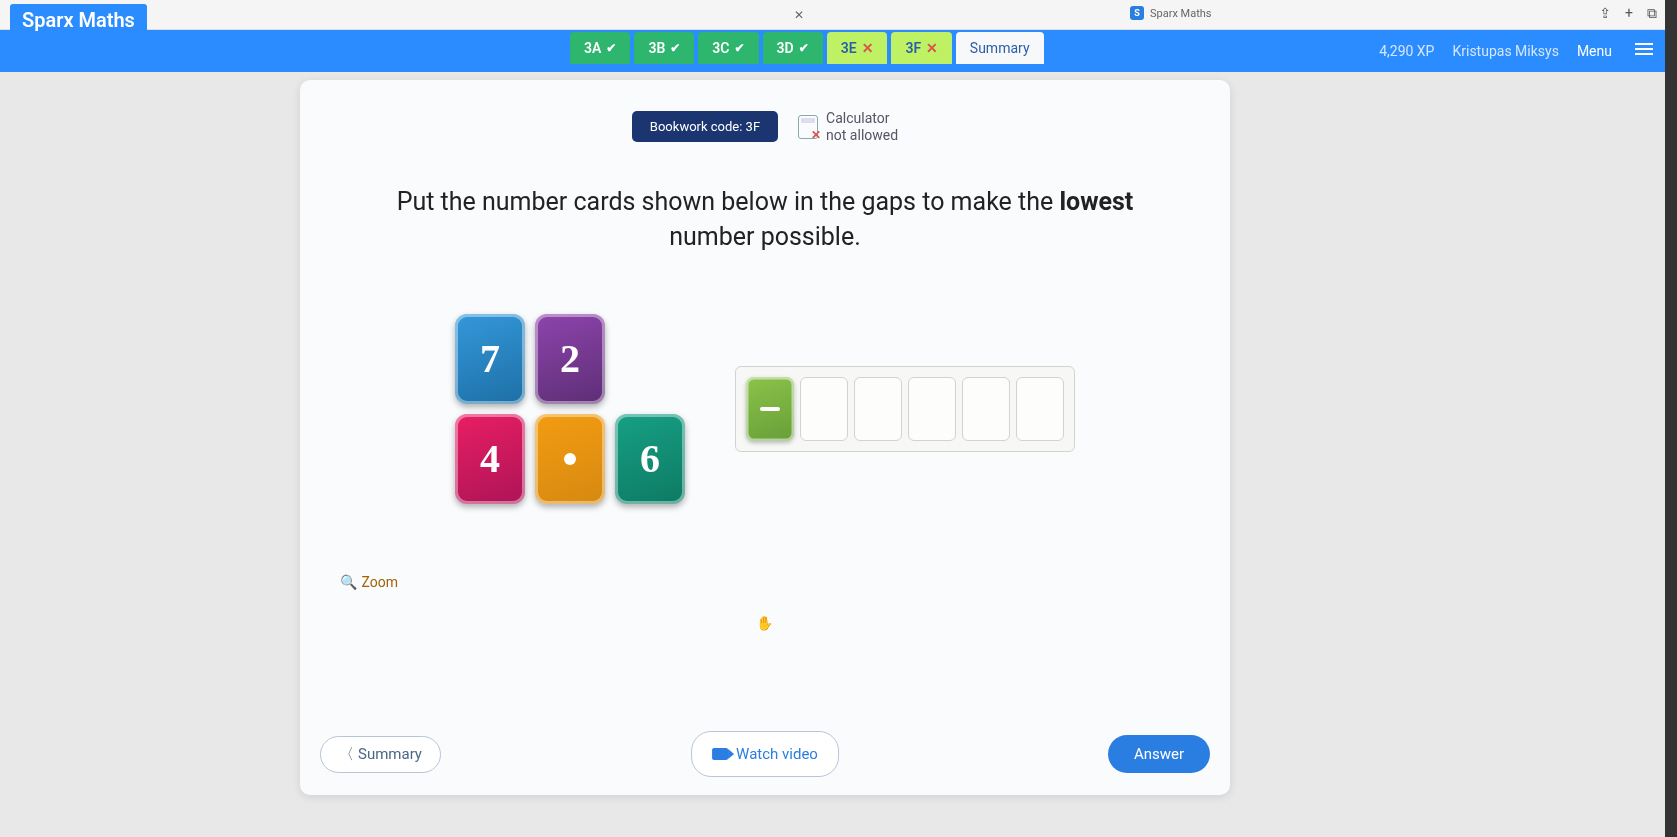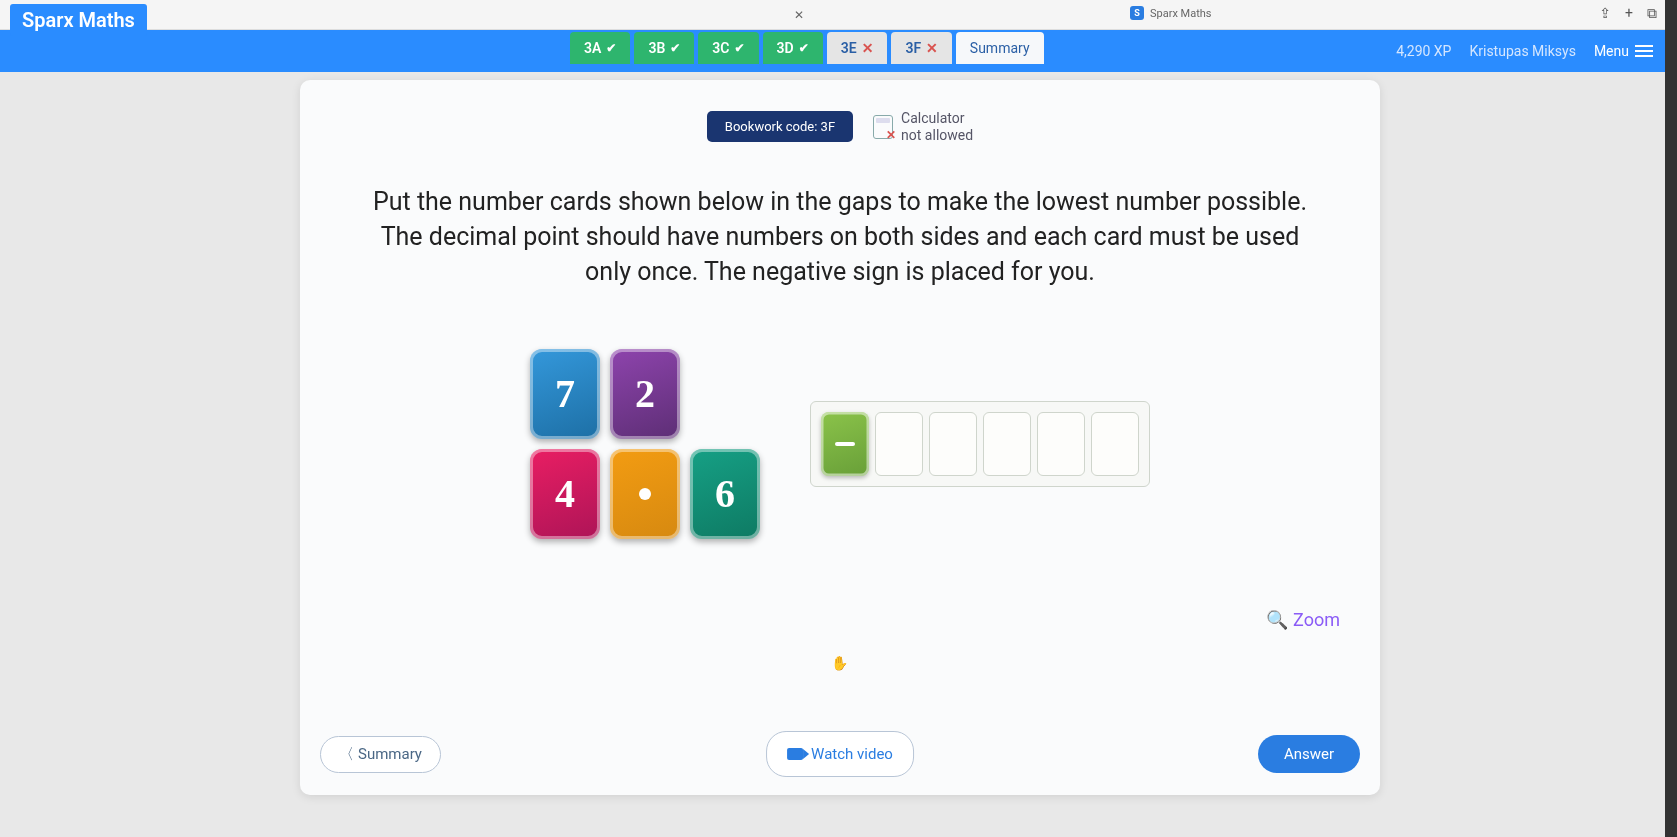--- a/index.html
+++ b/index.html
@@ -13,67 +13,67 @@
 .browser-actions{position:absolute;right:20px;top:5px;display:flex;gap:14px;color:#555;font-size:14px}
 
 
 .sparx-logo{position:absolute;top:4px;left:10px;background:#2a8cff;color:#fff;font-size:20px;font-weight:600;padding:4px 12px;border-radius:3px;z-index:10}
 
 
 .navbar{height:42px;background:#2a8cff;display:flex;align-items:center;position:relative;color:#fff}
 .task-tabs{position:absolute;left:570px;top:2px;display:flex;gap:4px}
 .task-tab{padding:8px 14px;border-radius:4px 4px 0 0;font-size:14px;font-weight:600;display:flex;align-items:center;gap:5px;cursor:pointer}
 .task-tab.done{background:#2eb56e;color:#fff}
-.task-tab.wrong{background:#e5e5e5;color:#2a5fa5}
+.task-tab.wrong{background:#bef264;color:#2a5fa5}
 .task-tab.summary{background:#f6f8fa;color:#2a5fa5;font-weight:400}
 .task-tab .chk{font-size:12px}
 .task-tab .x{color:#d9534f;font-weight:bold}
 .nav-right{position:absolute;right:24px;display:flex;align-items:center;gap:18px;font-size:14px}
 .nav-right .xp{color:#d4e6ff}
 .nav-right .user{color:#d4e6ff}
-.nav-right .menu{display:flex;align-items:flex-end;gap:6px;cursor:pointer}
+.nav-right .menu{display:flex;align-items:flex-start;gap:23px;cursor:pointer}
 .menu-icon{display:inline-block;width:18px;height:14px;position:relative}
 .menu-icon span{display:block;height:2px;background:#fff;margin-bottom:3px}
 
 
-.content{position:absolute;top:80px;left:300px;width:1080px;height:715px;background:#fafbfc;border-radius:10px;box-shadow:0 2px 10px rgba(0,0,0,.1);padding:30px 40px}
+.content{position:absolute;top:80px;left:300px;width:930px;height:715px;background:#fafbfc;border-radius:10px;box-shadow:0 2px 10px rgba(0,0,0,.1);padding:30px 40px}
 
 
 .meta-row{display:flex;justify-content:center;align-items:center;gap:20px;margin-bottom:40px}
 .bookwork{background:#1a3570;color:#fff;padding:8px 18px;border-radius:5px;font-size:13px}
 .calc-box{display:flex;align-items:center;gap:8px;font-size:14px;color:#556}
 .calc-icon{width:20px;height:24px;border:1.5px solid #8aa;border-radius:3px;position:relative}
 .calc-icon::before{content:"";position:absolute;top:2px;left:2px;right:2px;height:5px;background:#dde;border-radius:1px}
 .calc-icon::after{content:"✕";position:absolute;bottom:-4px;right:-4px;color:#d9534f;font-size:12px;font-weight:bold}
 .calc-text{display:flex;flex-direction:column;line-height:1.2}
 
 
 .question{text-align:center;font-size:25px;color:#222;line-height:1.4;padding:0 30px;margin-bottom:60px}
-.question b{font-weight:400}
+.question b{font-weight:700}
 
 
 .cards-area{display:flex;align-items:center;justify-content:center;gap:50px;margin-top:20px}
 .card-grid{display:grid;grid-template-columns:repeat(3,70px);grid-template-rows:repeat(2,90px);gap:10px}
 .card{border-radius:12px;display:flex;align-items:center;justify-content:center;color:#fff;font-size:40px;font-weight:700;font-family:Georgia,serif;box-shadow:inset 0 0 0 3px rgba(255,255,255,.4),0 3px 6px rgba(0,0,0,.3);cursor:grab}
 .card.blue{background:linear-gradient(160deg,#3498db,#1d6fa5)}
 .card.purple{background:linear-gradient(160deg,#8e44ad,#5d2e75)}
 .card.pink{background:linear-gradient(160deg,#e91e63,#ad1457)}
 .card.orange{background:linear-gradient(160deg,#f39c12,#d68910)}
 .card.teal{background:linear-gradient(160deg,#16a085,#0e7a63)}
 .card.empty{background:none;box-shadow:none;cursor:default}
 .card.orange .dot{width:12px;height:12px;background:#fff;border-radius:50%}
 
 
 .drop-zone{display:flex;align-items:center;gap:6px;padding:10px;border:1px solid #cfd5cc;border-radius:6px;background:#f7f8f6}
 .slot{width:48px;height:64px;border:1.5px solid #cfd5cc;border-radius:6px;background:#fdfdfb}
 .minus-card{width:48px;height:64px;border-radius:8px;background:linear-gradient(160deg,#8bc34a,#689f38);display:flex;align-items:center;justify-content:center;box-shadow:inset 0 0 0 2.5px rgba(255,255,255,.5),0 2px 4px rgba(0,0,0,.25)}
 .minus-card span{width:20px;height:4px;background:#fff;border-radius:2px}
 
 
-.zoom{text-align:right;color:#8b5cf6;font-size:18px;margin-top:70px;cursor:pointer}
+.zoom{text-align:left;color:#a16207;font-size:14px;margin-top:70px;cursor:pointer}
 .zoom-icon{font-weight:bold;margin-right:4px}
 .hand-cursor{text-align:center;margin-top:25px;color:#888;font-size:14px}
 
 
 .footer{position:absolute;bottom:22px;left:20px;right:20px;display:flex;align-items:center}
 .btn-prev{border:1.5px solid #b8c5d6;background:#fff;color:#4a6785;padding:8px 18px;border-radius:20px;font-size:15px;cursor:pointer;display:flex;align-items:center;gap:4px}
 .btn-watch{position:absolute;left:50%;transform:translateX(-50%);border:1.5px solid #b8c5d6;background:#fff;color:#2a7de1;padding:13px 20px;border-radius:20px;font-size:15px;cursor:pointer;display:flex;align-items:center;gap:8px}
 .video-icon{width:16px;height:12px;background:#2a7de1;border-radius:2px;position:relative}
 .video-icon::after{content:"";position:absolute;right:-6px;top:1px;border-left:6px solid #2a7de1;border-top:5px solid transparent;border-bottom:5px solid transparent}
 .btn-answer{margin-left:auto;background:#2a7de1;color:#fff;border:none;padding:10px 26px;border-radius:20px;font-size:15px;font-weight:400;cursor:pointer}
@@ -151,21 +151,20 @@
       <div class="calc-icon"></div>
       <div class="calc-text">
         <span>Calculator</span>
         <span>not allowed</span>
       </div>
     </div>
   </div>
 
   <div class="question">
     <span>Put the number cards shown below in the gaps to make the </span><b>lowest</b><span> number possible.</span><br>
-    <span>The decimal point should have numbers on both sides and each card must be used only once. The negative sign is placed for you.</span>
   </div>
 
   <div class="cards-area">
     <div class="card-grid">
       <div class="card blue">7</div>
       <div class="card purple">2</div>
       <div class="card empty"></div>
       <div class="card pink">4</div>
       <div class="card orange">
           <span class="dot"></span>

